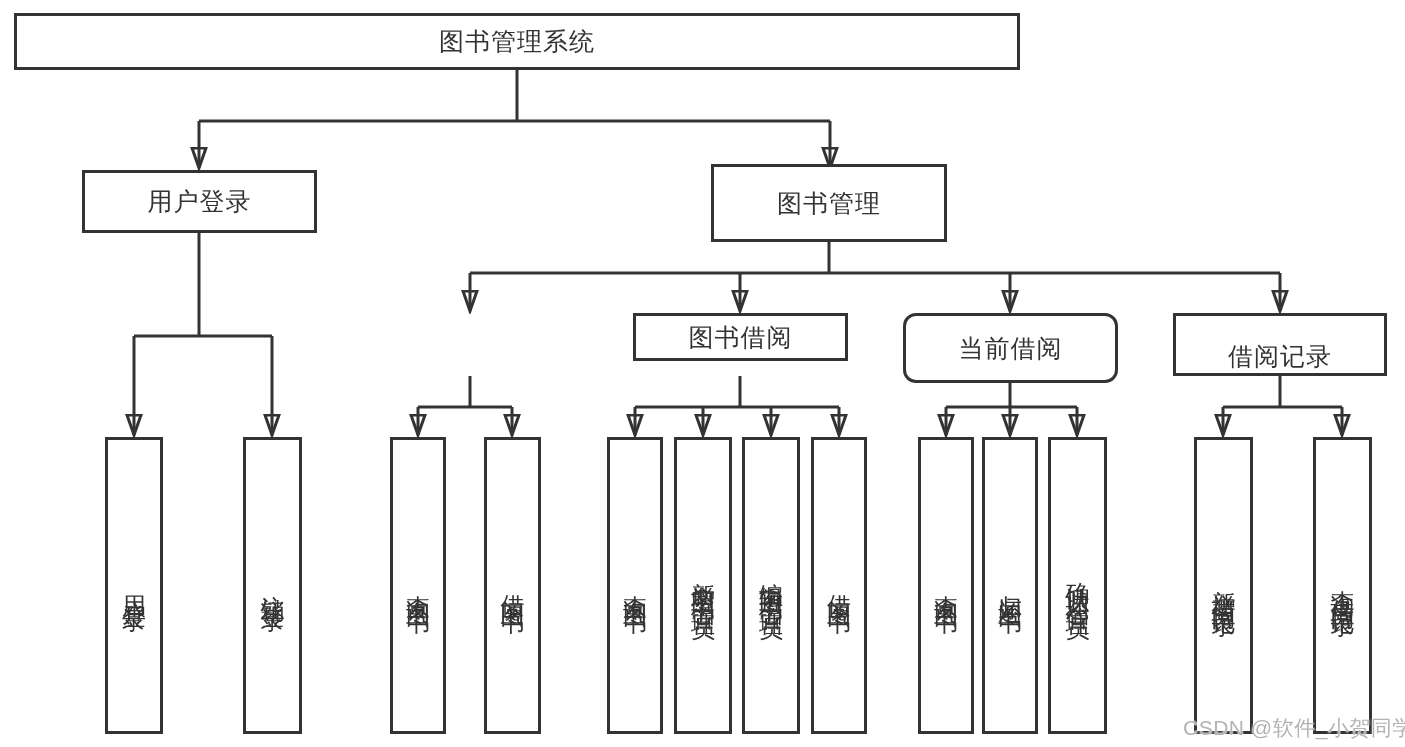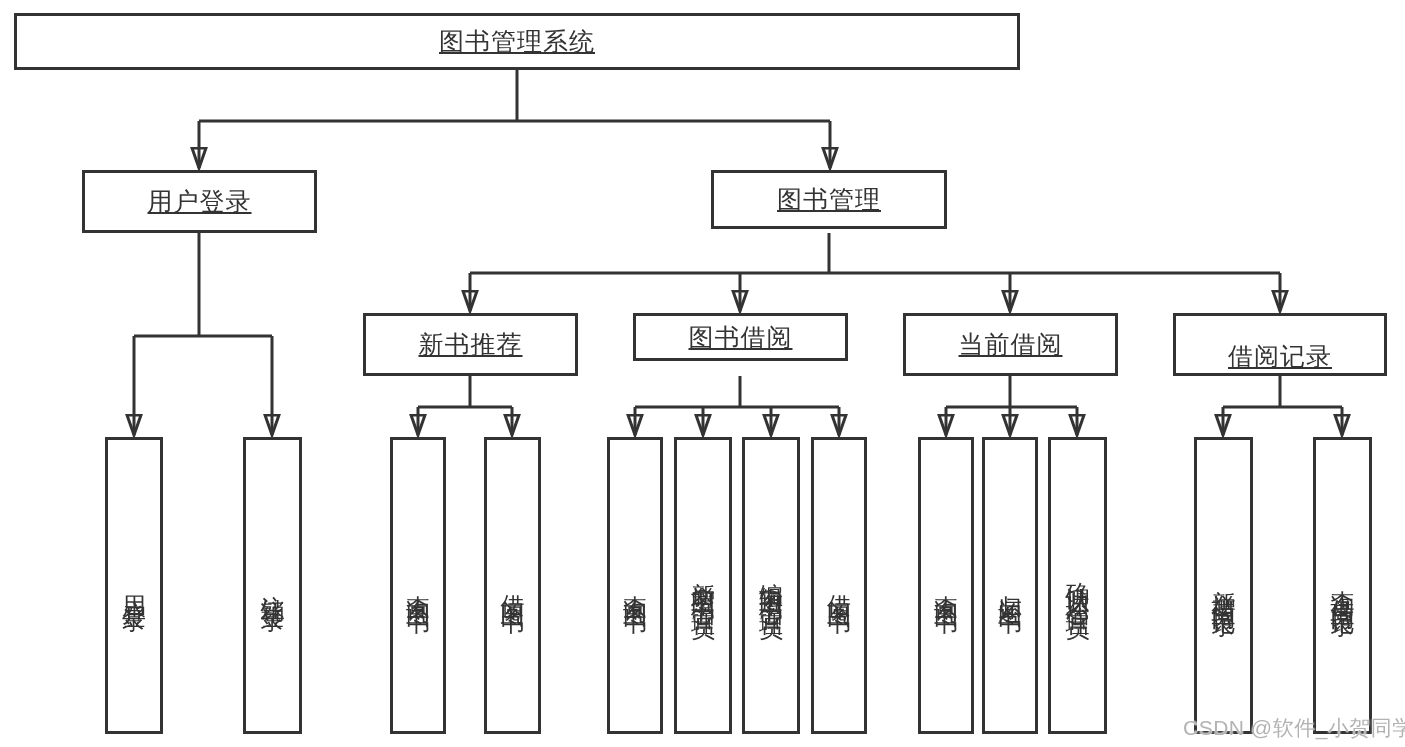--- a/index.html
+++ b/index.html
@@ -35,21 +35,20 @@
     background: #ffffff;
     display: flex;
     align-items: center;
     justify-content: center;
     color: #333333;
   }
   .node.h span {
     font-size: 25px;
     letter-spacing: 1px;
     white-space: nowrap;
-    text-decoration: underline;
   }
   .node.tall span {
     writing-mode: vertical-rl;
     font-size: 24px;
     letter-spacing: 5px;
     line-height: 1;
   }
   .watermark {
     position: absolute;
     left: 1183px;
@@ -115,31 +114,28 @@
     <path d="M1342,407 V435" marker-end="url(#arrowhead)"></path>
   </svg>
 
   <div class="node h" style="left:14px; top:13px; width:1006px; height:57px;">
     <span>图书管理系统</span>
   </div>
 
   <div class="node h" style="left:82px; top:170px; width:235px; height:63px;">
     <span>用户登录</span>
   </div>
-  <div class="node h" style="left:711px; top:170px; width:236px; height:59px;">
+  <div class="node h" style="left:711px; top:164px; width:236px; height:78px;">
     <span>图书管理</span>
   </div>
 
-  <div class="node h" style="left:363px; top:313px; width:215px; height:63px;">
-    <span>新书推荐</span>
-  </div>
   <div class="node h" style="left:633px; top:313px; width:215px; height:48px;">
     <span>图书借阅</span>
   </div>
-  <div class="node h" style="left:903px; top:313px; width:215px; height:63px;">
+  <div class="node h" style="left:903px; top:313px; width:215px; height:70px;border-radius:13px;">
     <span>当前借阅</span>
   </div>
   <div class="node h" style="left:1173px; top:313px; width:214px; height:63px;align-items:flex-end;">
     <span>借阅记录</span>
   </div>
 
   <div class="node tall" style="left:105px; top:437px; width:58px; height:297px;">
     <span>用户登录</span>
   </div>
   <div class="node tall" style="left:243px; top:437px; width:59px; height:297px;">

